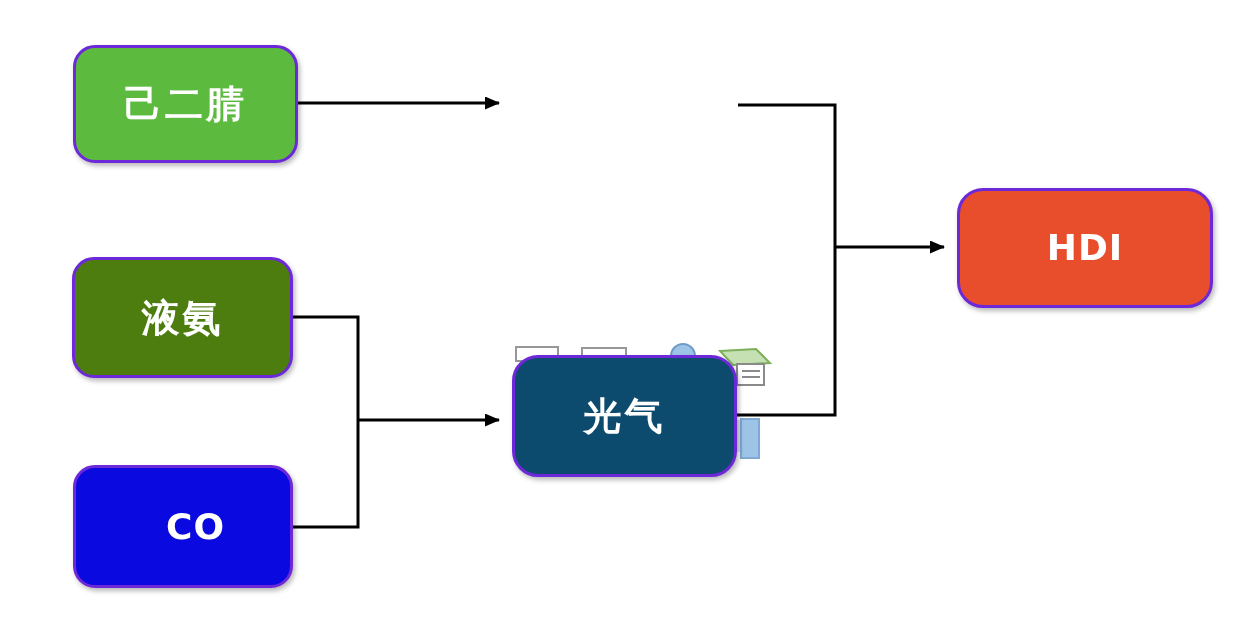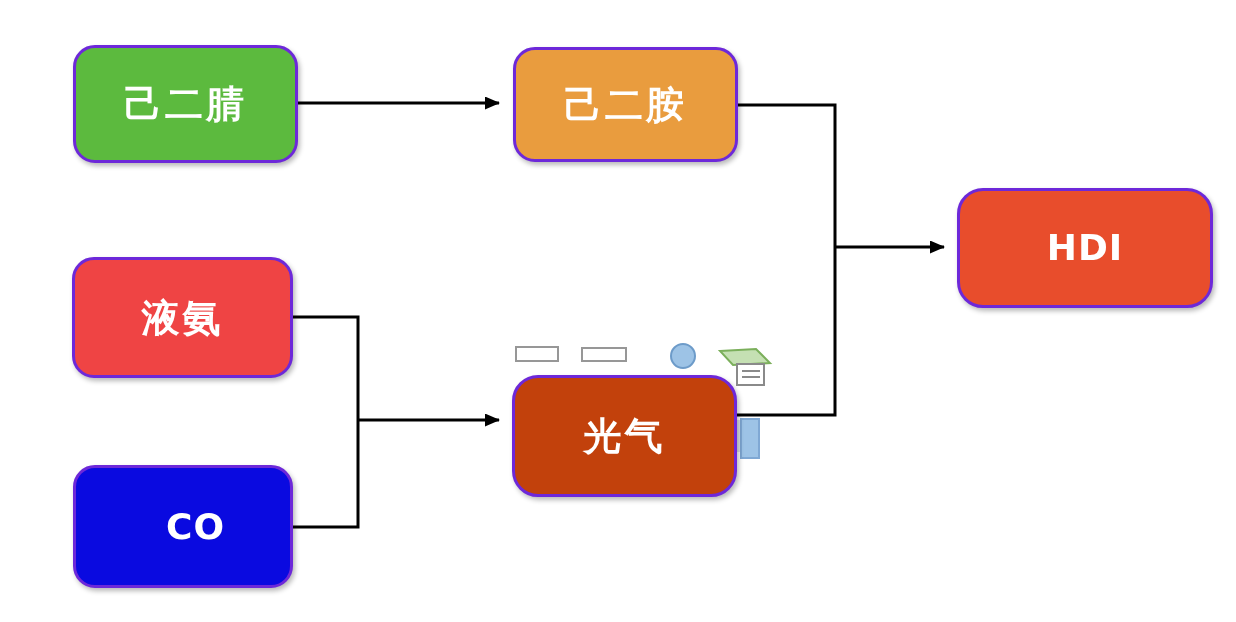--- a/index.html
+++ b/index.html
@@ -97,33 +97,30 @@
 
     <line x1="835" y1="247" x2="944" y2="247" stroke="#000000" stroke-width="3" marker-end="url(#arrowhead)"></line>
   </svg>
 
   <div id="node-layer" class="layer">
 
     <div class="node" id="node-adiponitrile" style="background: rgb(92, 186, 62);">
       <span class="node-label cjk-label">己二腈</span>
     </div>
 
-    <div class="node" id="node-hexamethylenediamine" style="background: rgb(233, 156, 62);">
-      <span class="node-label cjk-label">己二胺</span>
-    </div>
 
-    <div class="node" id="node-liquid-ammonia" style="background: #ef4444;">
+    <div class="node" id="node-liquid-ammonia" style="background: #4d7c0f;">
       <span class="node-label cjk-label">液氨</span>
     </div>
 
     <div class="node" id="node-carbon-monoxide" style="background: rgb(10, 10, 224); padding-left: 25px;">
       <span class="node-label latin-label">CO</span>
     </div>
 
-    <div class="node" id="node-phosgene" style="background: #c2410c; margin-top: 20px;">
+    <div class="node" id="node-phosgene" style="background: #0c4a6e;">
       <span class="node-label cjk-label">光气</span>
     </div>
 
     <div class="node" id="node-hdi" style="background: rgb(232, 77, 44);">
       <span class="node-label latin-label">HDI</span>
     </div>
 
   </div>
 </div>
 

